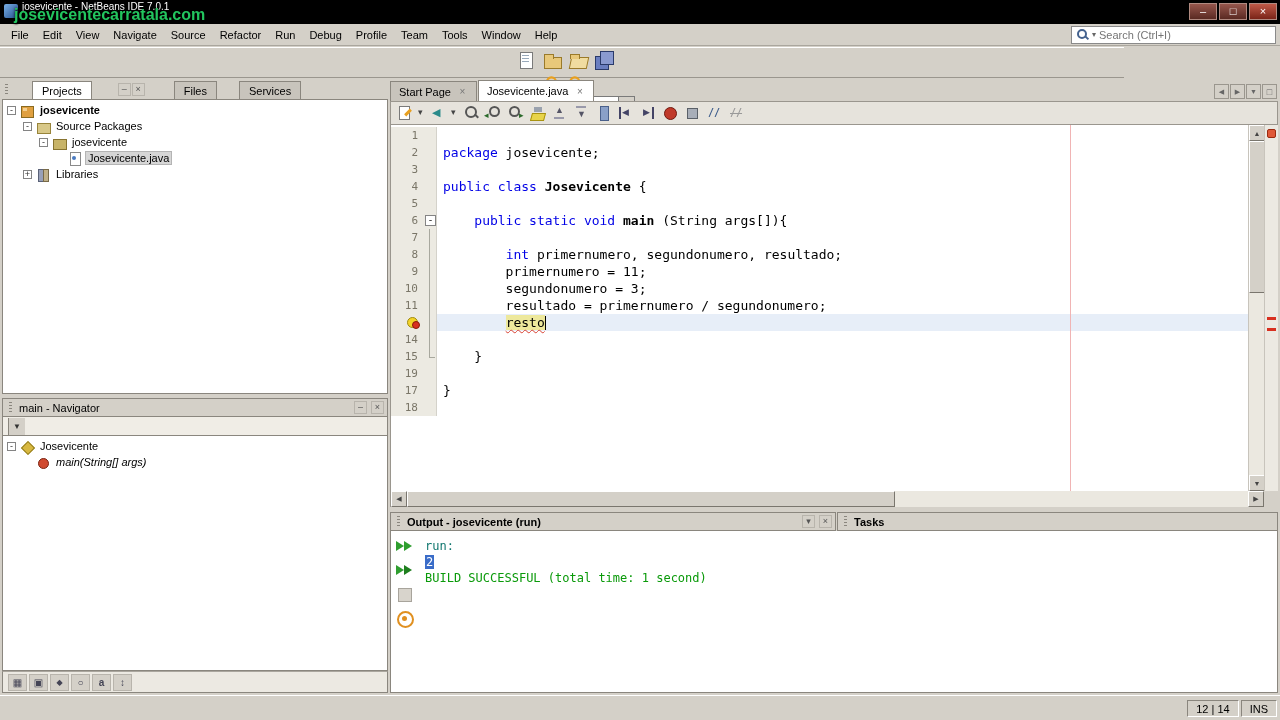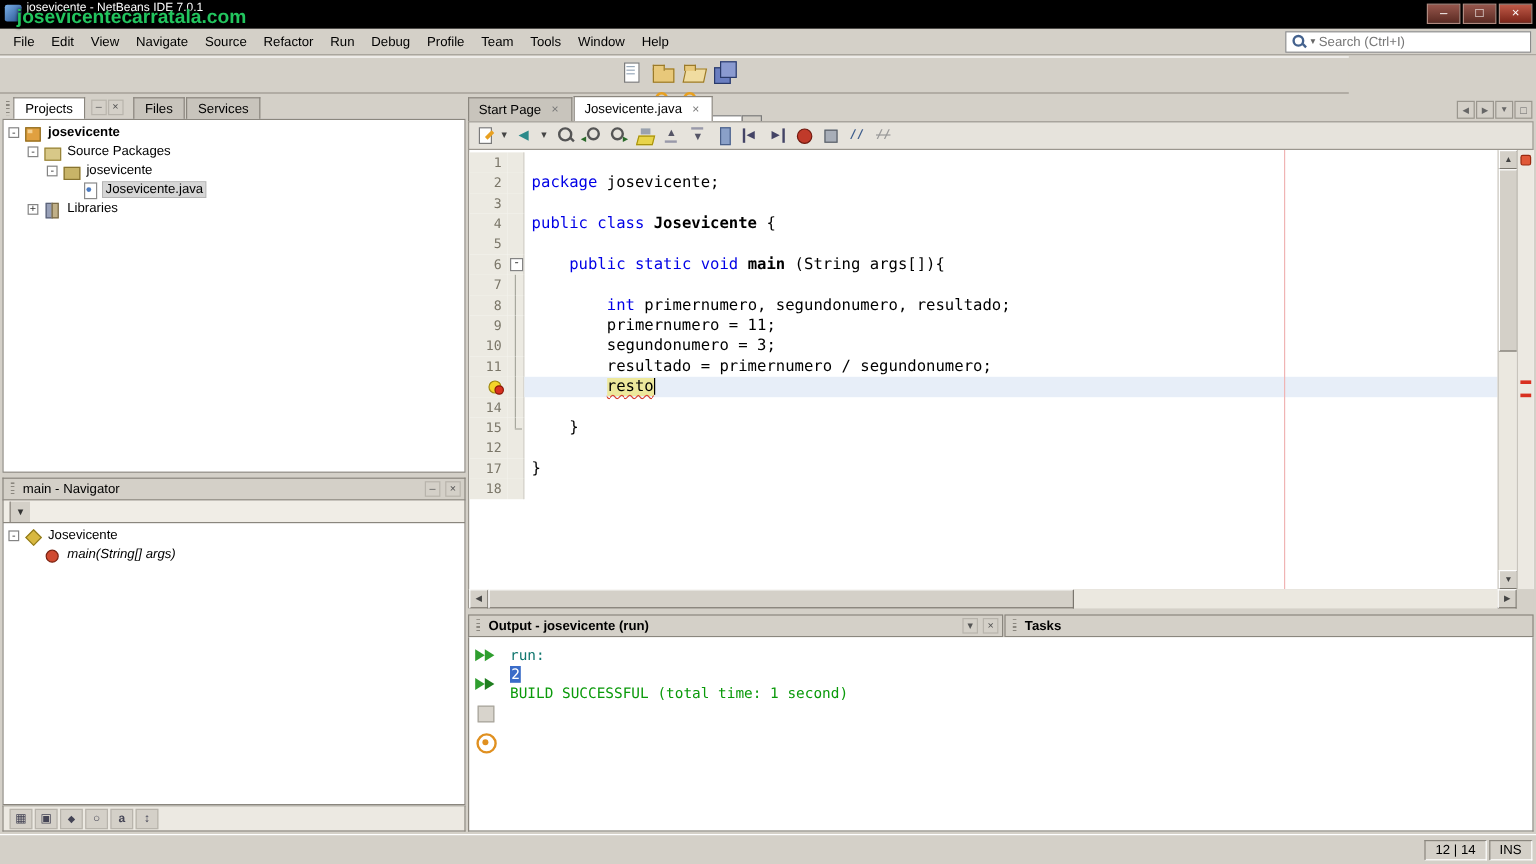--- a/index.html
+++ b/index.html
@@ -55,21 +55,21 @@
 .ic-profile::before{content:"";position:absolute;left:4px;top:4px;width:14px;height:14px;border:2px solid #9a4a9a;border-radius:50%;}
 .ic-profile::after{content:"";position:absolute;left:10px;top:7px;width:2px;height:6px;background:#9a4a9a;}
 
 .config-combo{display:flex;align-items:center;height:20px;margin:0 4px;}
 .config-value{width:122px;height:20px;background:#fff;border:1px solid #7a7a7a;border-right:none;padding:3px 4px;white-space:nowrap;overflow:hidden;}
 .combo-arrow{width:17px;height:20px;background:#d4d0c8;border:1px solid #7a7a7a;display:flex;align-items:center;justify-content:center;font-size:8px;color:#333;}
 
 
 .left-col{position:absolute;left:2px;top:80px;width:386px;height:613px;}
 .projects-panel{position:absolute;left:0;top:0;width:100%;height:314px;display:flex;flex-direction:column;}
-.ptabs{height:19px;display:flex;align-items:flex-end;position:relative;}
+.ptabs{height:19px;display:flex;align-items:flex-end;position:relative;gap:21px;}
 .grip{width:3px;height:12px;margin:0 3px;background:repeating-linear-gradient(to bottom,#8a867e 0 1px,transparent 1px 3px);align-self:center;flex:0 0 auto;}
 .ptab{height:18px;padding:2px 9px;background:#c8c4bc;border:1px solid #8a867e;border-bottom:none;display:flex;align-items:center;margin-right:1px;}
 .ptab.active{background:#fff;}
 .ptab-tools{display:flex;gap:1px;align-self:center;margin:0 8px 0 4px;}
 .mini-btn{width:13px;height:13px;font-size:9px;line-height:9px;color:#555;display:flex;align-items:center;justify-content:center;border:1px solid #b8b4ac;background:#d4d0c8;}
 .panel-body{flex:1;background:#fff;border:1px solid #8a867e;overflow:hidden;padding-top:2px;}
 
 .trow{height:16px;display:flex;align-items:center;gap:4px;white-space:nowrap;}
 .expander{width:9px;height:9px;border:1px solid #848484;background:#fff;font-size:9px;line-height:7px;text-align:center;flex:0 0 auto;color:#333;}
 .expander.empty{border:none;background:transparent;}
@@ -467,21 +467,21 @@
             <span class="ln">14</span>
             <span class="fold fold-line"></span>
             <span class="ct"></span>
           </div>
           <div class="cline">
             <span class="ln">15</span>
             <span class="fold fold-corner"></span>
             <span class="ct"><span class="c-pl">    }</span></span>
           </div>
           <div class="cline">
-            <span class="ln">12</span>
+            <span class="ln">19</span>
             <span class="fold"></span>
             <span class="ct"></span>
           </div>
           <div class="cline">
             <span class="ln">17</span>
             <span class="fold"></span>
             <span class="ct"><span class="c-pl">}</span></span>
           </div>
           <div class="cline">
             <span class="ln">18</span>

